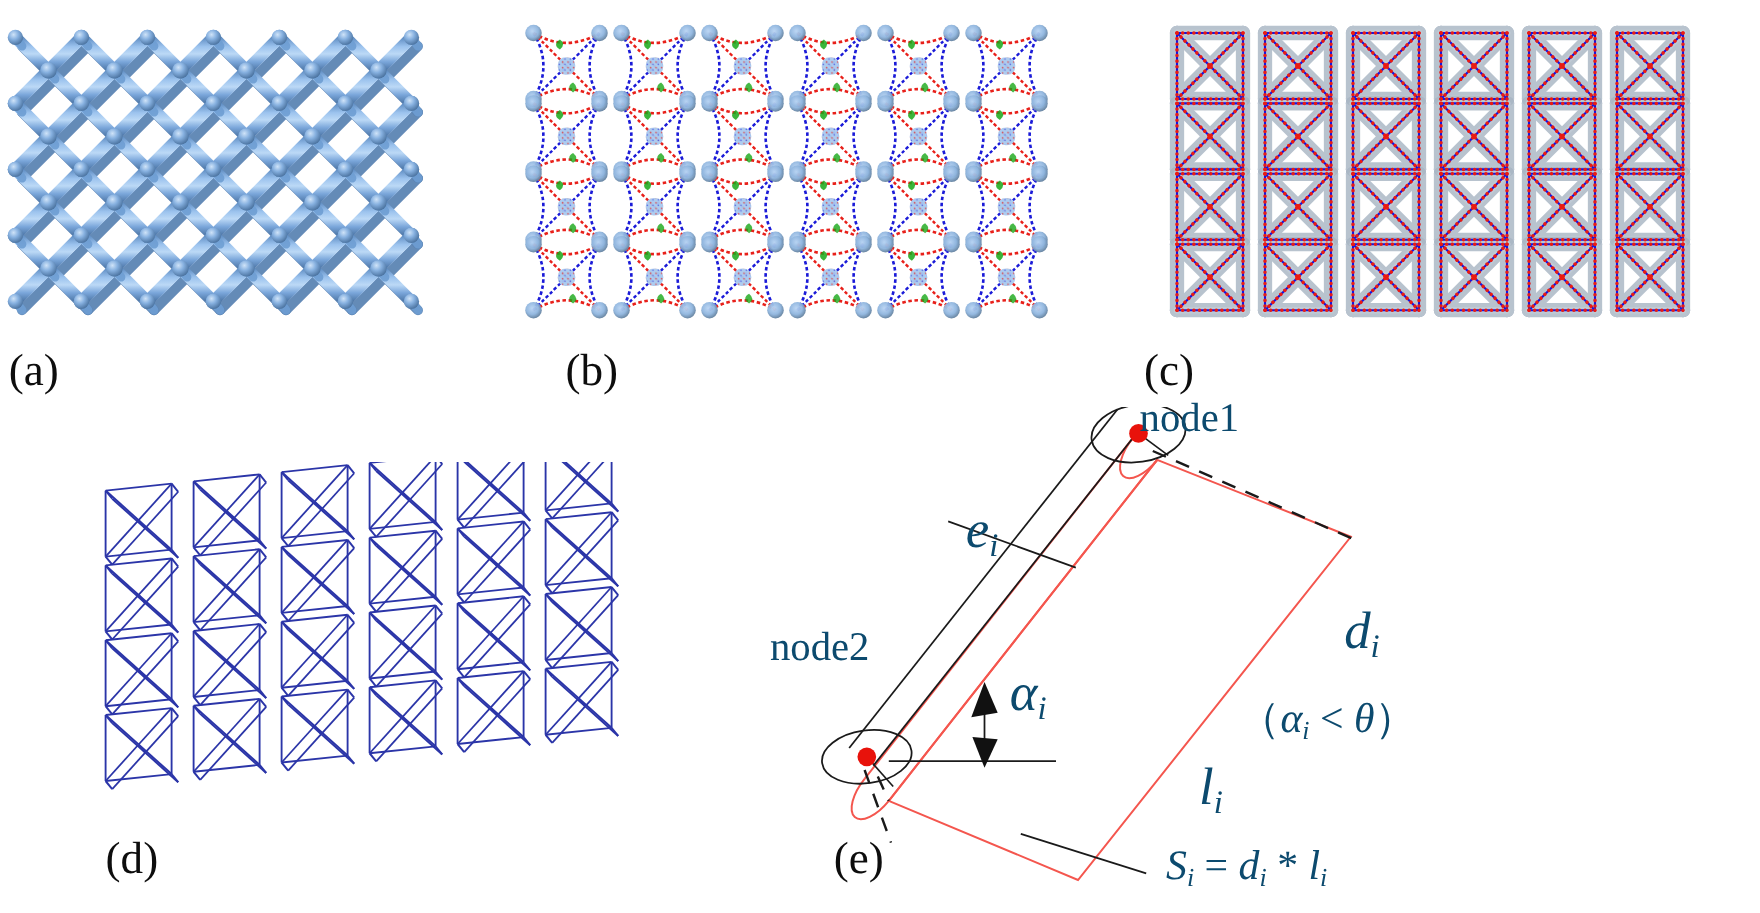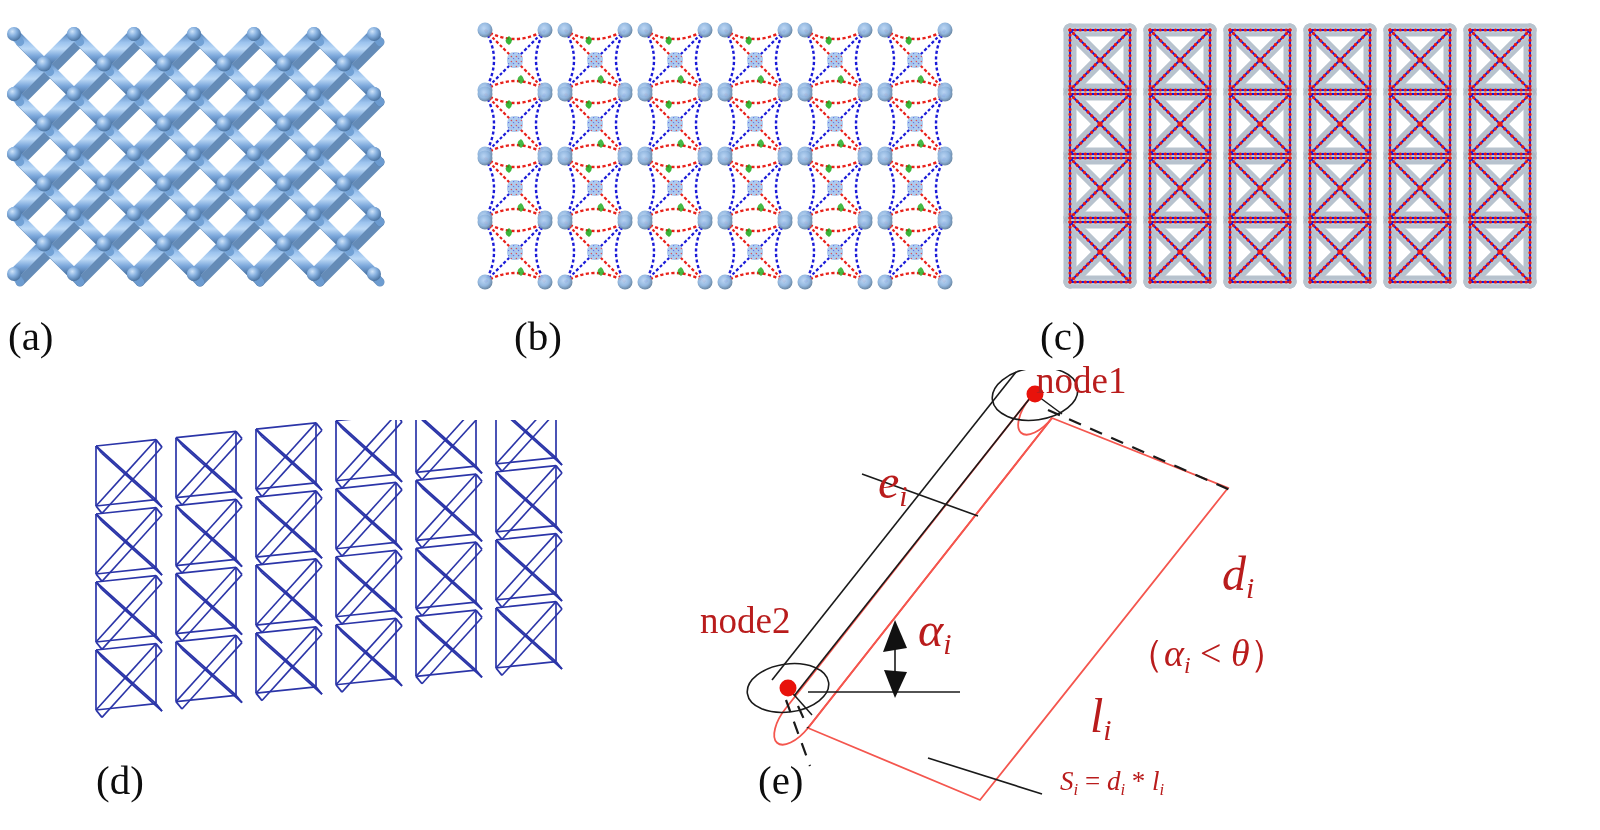--- a/index.html
+++ b/index.html
@@ -46,34 +46,34 @@
   #label-a { left: 8px;    top: 316px; }
   #label-b { left: 514px;  top: 316px; }
   #label-c { left: 1040px; top: 316px; }
   #label-d { left: 96px;   top: 760px; }
   #label-e { left: 758px;  top: 760px; }
 
   
   .mathlbl {
     position: absolute;
     font-family: "Liberation Serif", serif;
-    color: #b91c1c;
+    color: #0c4a6e;
     white-space: nowrap;
     line-height: 1;
   }
   .mathlbl i { font-style: italic; }
   .mathlbl sub {
     font-style: italic;
     font-size: 0.62em;
     vertical-align: -0.28em;
   }
   .node-label { font-size: 37px; font-style: normal; }
   .sym-label  { font-size: 48px; font-style: italic; }
   .cond-label { font-size: 38px; }
-  .form-label { font-size: 27px; }
+  .form-label { font-size: 38px; }
 </style>
 </head>
 <body>
 
 <div class="figure-root">
 
   <div class="panel" id="panel-a">
     <svg width="440" height="320" viewBox="0 0 440 320">
       <defs>
         <linearGradient id="strutA" x1="0" y1="0" x2="0" y2="1">
@@ -478,21 +478,21 @@
         <line x1="172" y1="104" x2="288" y2="146" stroke="#1a1a1a" stroke-width="1.6"></line>
       </g>
 
       <g>
         <line x1="238" y1="388" x2="352" y2="424" stroke="#1a1a1a" stroke-width="1.6"></line>
       </g>
     </svg>
 
     <div class="mathlbl node-label" style="left:346px; top:-8px;">node1</div>
 
-    <div class="mathlbl node-label" style="left:10px; top:200px;margin-top:32px;">node2</div>
+    <div class="mathlbl node-label" style="left:10px; top:200px;">node2</div>
 
     <div class="mathlbl sym-label" style="left:188px; top:88px;">
       <i>e</i><sub>i</sub>
     </div>
 
     <div class="mathlbl sym-label" style="left:228px; top:236px;">
       <i>α</i><sub>i</sub>
     </div>
 
     <div class="mathlbl sym-label" style="left:532px; top:148px;margin-top:32px;">

